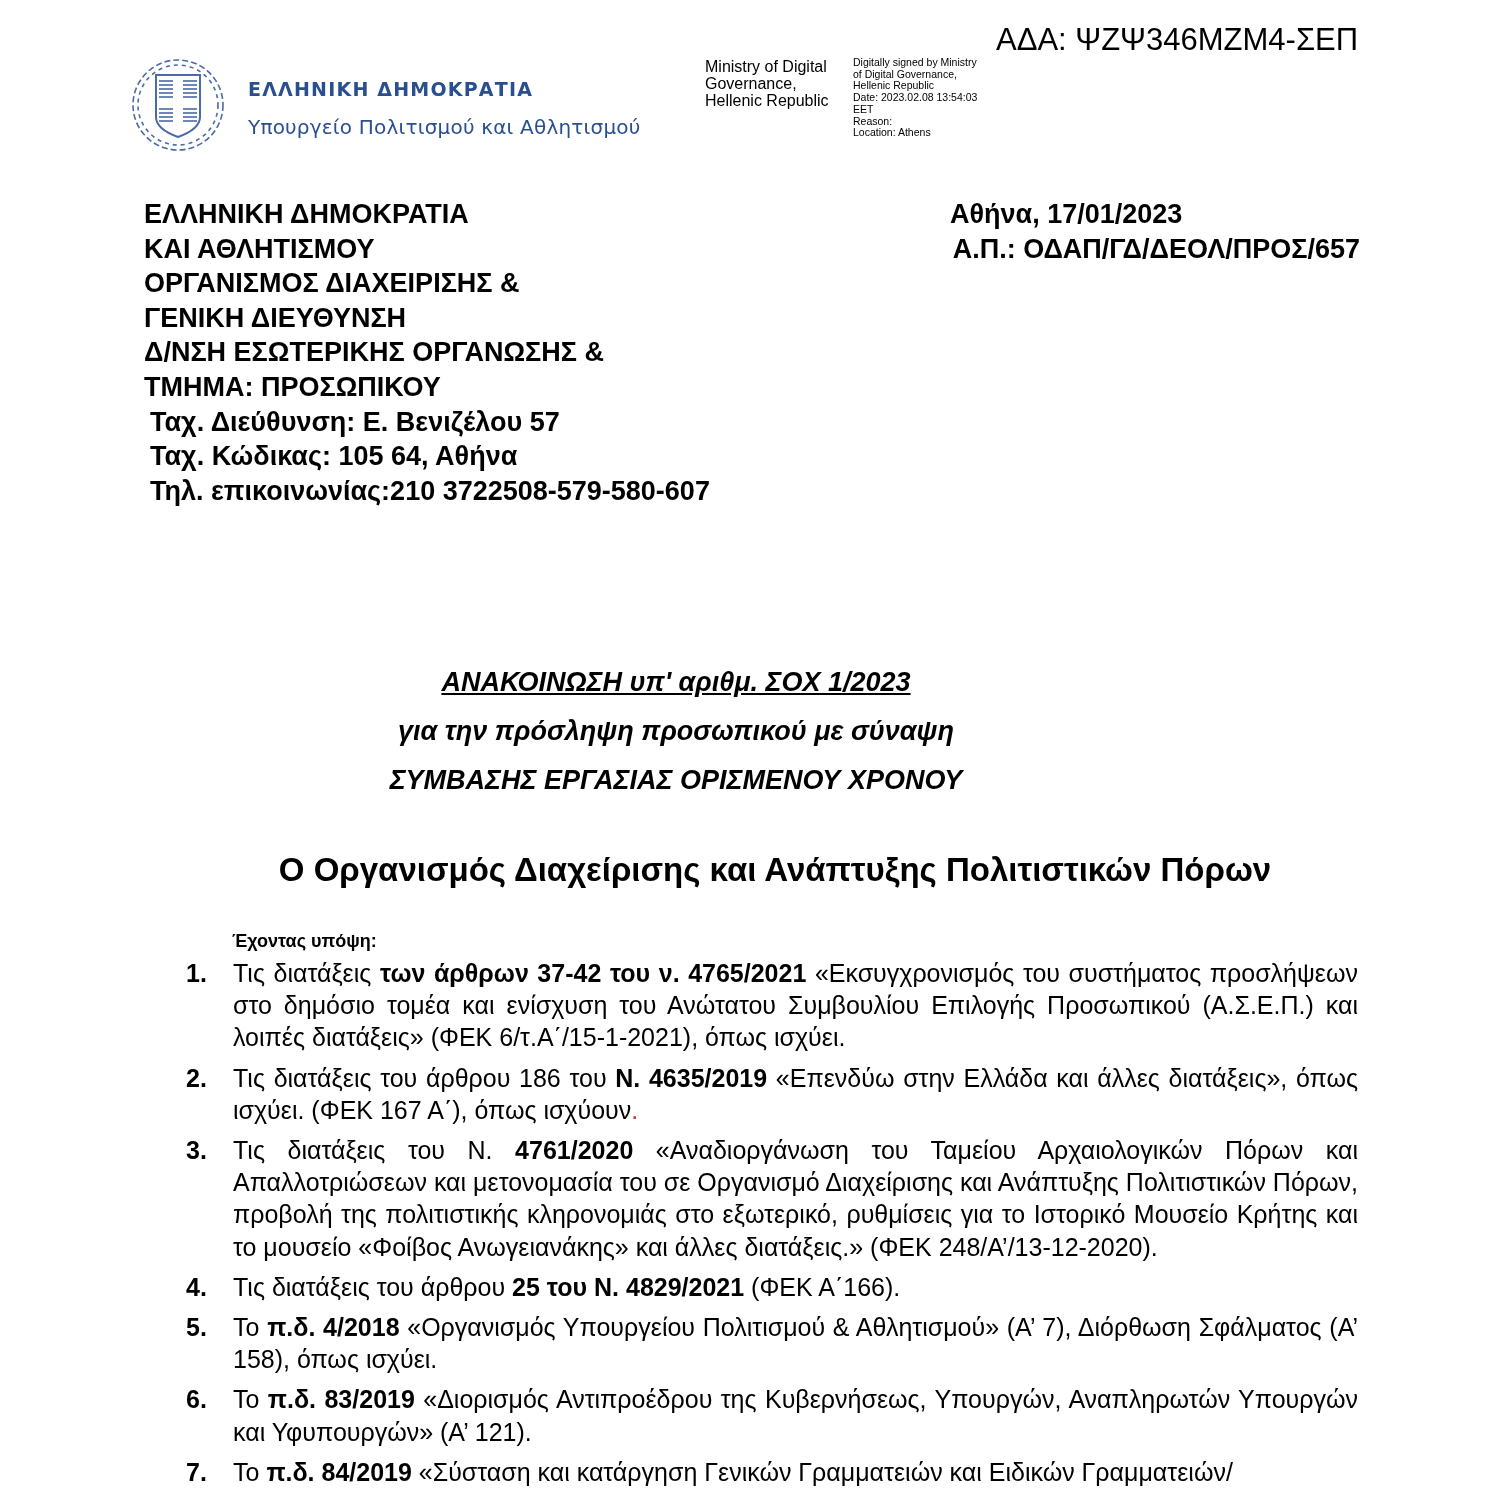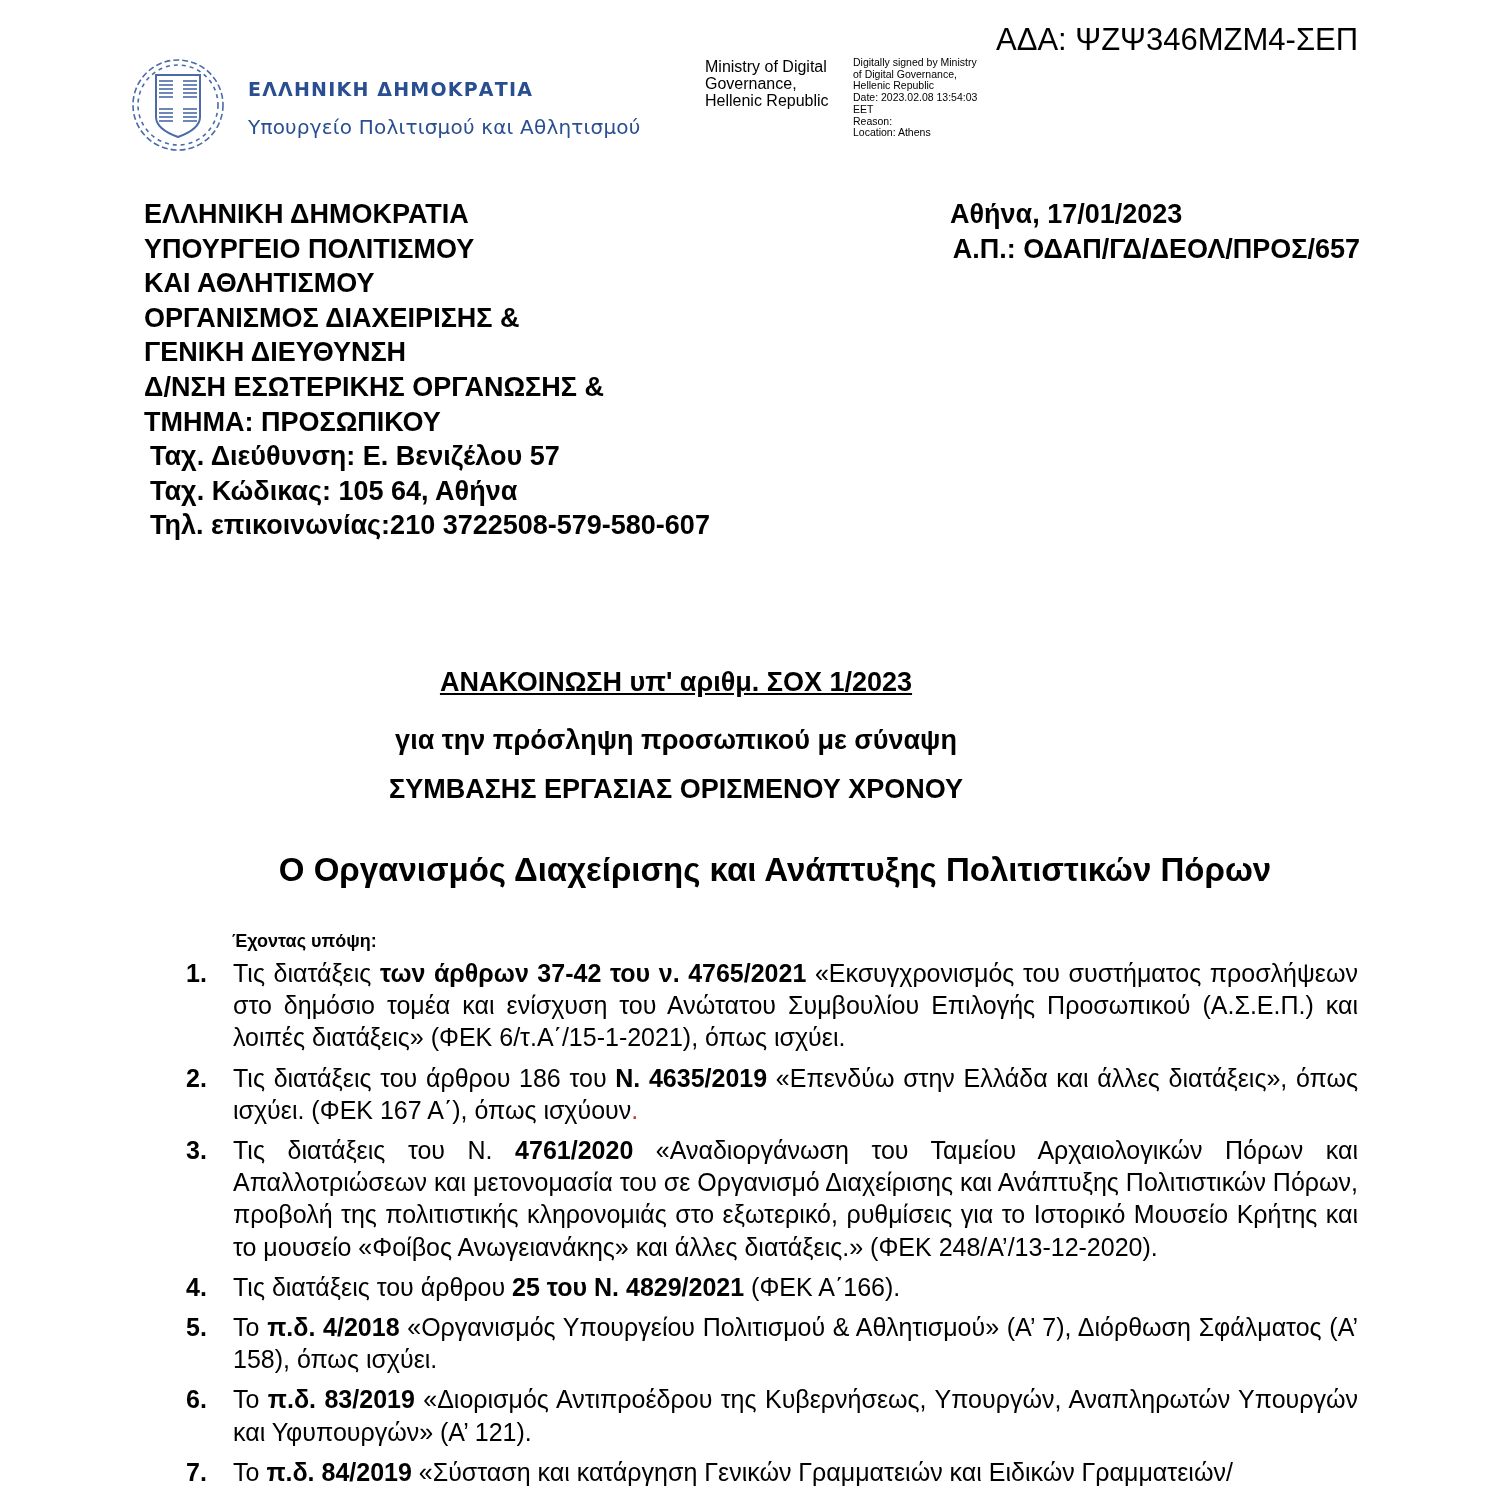--- a/index.html
+++ b/index.html
@@ -24,23 +24,23 @@
   
   .sender { left: 144px; top: 197px; font-weight: bold; font-size: 27px; line-height: 34.6px; white-space: nowrap; }
   .sender .sub { padding-left: 6px; }
 
   
   .dateblock { left: 860px; top: 197px; width: 500px; font-weight: bold; font-size: 27px; line-height: 34.6px; white-space: nowrap; }
   .dateblock .date { padding-left: 90px; }
   .dateblock .ref { padding-left: 17px; text-align: right; }
 
   
-  .titles { left: 0; top: 662px; width: 1352px; text-align: center; font-weight: bold; font-size: 27px; }
+  .titles { left: 0; top: 662px; width: 1352px; text-align: center; font-weight: bold; font-size: 27px; font-style: italic; }
   .titles .t1 { text-decoration: underline; line-height: 40px; }
-  .titles .t2 { line-height: 40px; margin-top: 18px; }
+  .titles .t2 { line-height: 40px; margin-top: 9px; }
   .titles .t3 { line-height: 40px; margin-top: 9px; }
 
   .org-heading { left: 0; top: 848px; width: 1550px; text-align: center; font-weight: bold; font-size: 33px; line-height: 44px; }
 
   .intro { left: 232px; top: 925px; font-weight: bold; font-size: 18px; line-height: 32px; }
 
   
   .list { left: 186px; top: 957px; width: 1172px; font-size: 25px; line-height: 32.2px; }
   .item { display: flex; margin-bottom: 8px; }
   .num { width: 47px; flex: none; font-weight: bold; }
@@ -97,21 +97,20 @@
   <div>of Digital Governance,</div>
   <div>Hellenic Republic</div>
   <div>Date: 2023.02.08 13:54:03</div>
   <div>EET</div>
   <div>Reason:</div>
   <div>Location: Athens</div>
 </div>
 
 <div class="abs sender">
   <div>ΕΛΛΗΝΙΚΗ ΔΗΜΟΚΡΑΤΙΑ</div>
-  <div>ΥΠΟΥΡΓΕΙΟ ΠΟΛΙΤΙΣΜΟΥ</div>
   <div>ΚΑΙ ΑΘΛΗΤΙΣΜΟΥ</div>
   <div>ΟΡΓΑΝΙΣΜΟΣ ΔΙΑΧΕΙΡΙΣΗΣ &amp;</div>
   <div>ΓΕΝΙΚΗ ΔΙΕΥΘΥΝΣΗ</div>
   <div>Δ/ΝΣΗ ΕΣΩΤΕΡΙΚΗΣ ΟΡΓΑΝΩΣΗΣ &amp;</div>
   <div>ΤΜΗΜΑ:  ΠΡΟΣΩΠΙΚΟΥ</div>
   <div class="sub">Ταχ. Διεύθυνση: Ε. Βενιζέλου  57</div>
   <div class="sub">Ταχ. Κώδικας: 105 64, Αθήνα</div>
   <div class="sub">Τηλ. επικοινωνίας:210 3722508-579-580-607</div>
 </div>
 

